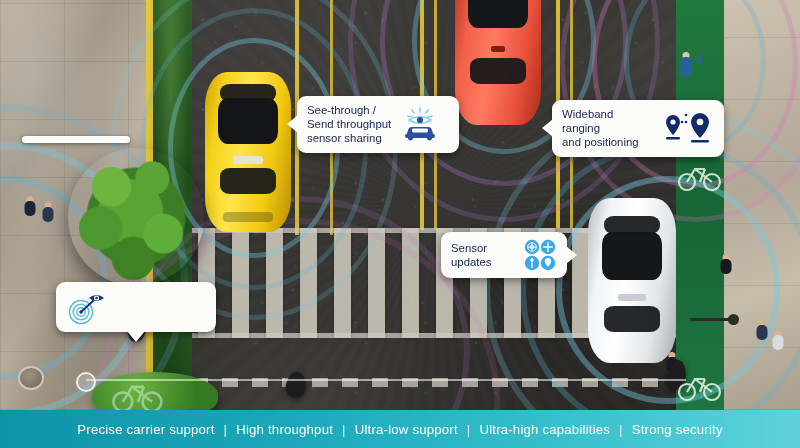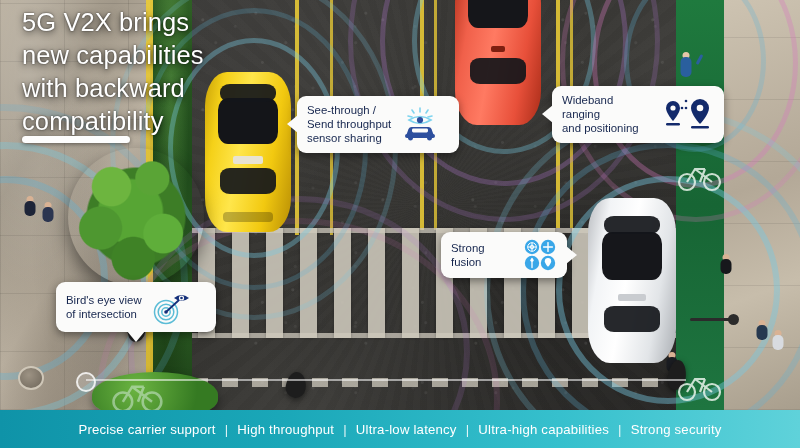--- a/index.html
+++ b/index.html
@@ -338,26 +338,20 @@
             <circle cx="36" cy="22" r="8"></circle>
         <path d="M11 22 L19 9 L29 9 M19 9 L36 22 M24 22 L29 9"></path>
           </g>
         </svg>
     </div>
 
     <div class="guide-dot"></div>
     <div class="guide-line"></div>
   </div>
 
-  <div class="title">
-    <div>5G V2X brings</div>
-    <div>new capabilities</div>
-    <div>with backward</div>
-    <div>compatibility</div>
-  </div>
   <div class="title-rule"></div>
 
   <div class="callout" style="left:297px;top:96px;width:142px;">
     <div class="ctext">See-through /
 Send throughput
 sensor sharing</div>
     <div class="cicon">
       <svg width="40" height="34" viewBox="0 0 40 34">
         <g stroke="#7fd4ef" stroke-width="1.6" stroke-linecap="round">
           <line x1="20" y1="1" x2="20" y2="5"></line>
@@ -371,41 +365,41 @@
         <path d="M6 29 L8.5 22 Q9.4 20 11.6 20 L28.4 20 Q30.6 20 31.5 22 L34 29 Z" fill="#2d4f9e"></path>
         <rect x="5" y="27" width="30" height="4" rx="2" fill="#2d4f9e"></rect>
         <circle cx="10.5" cy="31.2" r="2.4" fill="#2d4f9e"></circle>
         <circle cx="29.5" cy="31.2" r="2.4" fill="#2d4f9e"></circle>
         <rect x="12" y="21.4" width="16" height="4" rx="1.4" fill="#fbfbfa"></rect>
       </svg>
     </div>
     <div class="notch notch-l"></div>
   </div>
 
-  <div class="callout" style="left:552px;top:86px;width:152px;">
+  <div class="callout" style="left:552px;top:100px;width:152px;">
     <div class="ctext">Wideband ranging
 and positioning</div>
     <div class="cicon">
       <svg width="54" height="34" viewBox="0 0 54 34">
         <path d="M13 4 a7 7 0 0 1 7 7 c0 5-7 13-7 13 s-7-8-7-13 a7 7 0 0 1 7-7z" fill="#132a6b"></path>
         <circle cx="13" cy="11" r="2.6" fill="#fbfbfa"></circle>
         <rect x="6" y="26" width="14" height="2.4" rx="1.2" fill="#132a6b"></rect>
         <path d="M40 2 a9 9 0 0 1 9 9 c0 6.5-9 16-9 16 s-9-9.5-9-16 a9 9 0 0 1 9-9z" fill="#132a6b"></path>
         <circle cx="40" cy="11" r="3.3" fill="#fbfbfa"></circle>
         <rect x="31" y="29" width="18" height="2.6" rx="1.3" fill="#132a6b"></rect>
         <circle cx="22" cy="11" r="1.3" fill="#132a6b"></circle>
         <circle cx="26" cy="11" r="1.3" fill="#132a6b"></circle>
         <circle cx="26" cy="4" r="1.3" fill="#132a6b"></circle>
       </svg>
     </div>
     <div class="notch notch-l"></div>
   </div>
 
   <div class="callout" style="left:441px;top:232px;width:106px;">
-    <div class="ctext">Strong fusion</div>
+    <div class="ctext">Sensor updates</div>
     <div class="cicon">
       <svg width="34" height="32" viewBox="0 0 34 32">
         <circle cx="9" cy="8" r="7.2" fill="#3aa7e8"></circle>
         <g stroke="#fff" stroke-width="1" fill="none">
           <circle cx="9" cy="8" r="4.3"></circle>
             <circle cx="9" cy="8" r="1.8"></circle>
           <line x1="9" y1="3.7" x2="9" y2="12.3"></line>
             <line x1="4.7" y1="8" x2="13.3" y2="8"></line>
         </g>
         <circle cx="25" cy="8" r="7.2" fill="#3aa7e8"></circle>
@@ -419,22 +413,20 @@
         </g>
         <circle cx="9" cy="21.2" r="1.6" fill="#fff"></circle>
         <circle cx="25" cy="24" r="7.2" fill="#3aa7e8"></circle>
         <path d="M25 19 a3.2 3.2 0 0 1 3.2 3.2 c0 2.3-3.2 5.6-3.2 5.6 s-3.2-3.3-3.2-5.6 a3.2 3.2 0 0 1 3.2-3.2z" fill="#fff"></path>
       </svg>
     </div>
     <div class="notch notch-r"></div>
   </div>
 
   <div class="callout" style="left:56px;top:282px;width:140px;">
-    <div class="ctext">Bird's eye view
-of intersection</div>
     <div class="cicon">
       <svg width="40" height="36" viewBox="0 0 40 36">
         <g fill="none" stroke="#5bbcd6" stroke-width="1.5">
           <circle cx="15" cy="23" r="11.5"></circle>
             <circle cx="15" cy="23" r="7.8"></circle>
           <circle cx="15" cy="23" r="4.2"></circle>
         </g>
         <circle cx="15" cy="23" r="1.8" fill="#15307a"></circle>
         <line x1="15" y1="23" x2="28" y2="11" stroke="#15307a" stroke-width="1.8"></line>
         <path d="M23 9 Q30.5 3 38 9 Q30.5 15 23 9Z" fill="#15307a"></path>
@@ -446,21 +438,21 @@
   </div>
 
 
 
   <div class="banner">
     <div class="bt">
       <span>Precise carrier support</span>
       <span class="sep">|</span>
       <span>High throughput</span>
       <span class="sep">|</span>
-      <span>Ultra-low latency</span>
+      <span>Ultra-low support</span>
       <span class="sep">|</span>
       <span>Ultra-high capabilities</span>
       <span class="sep">|</span>
       <span>Strong security</span>
     </div>
   </div>
 
 </div>
 
 </body></html>

